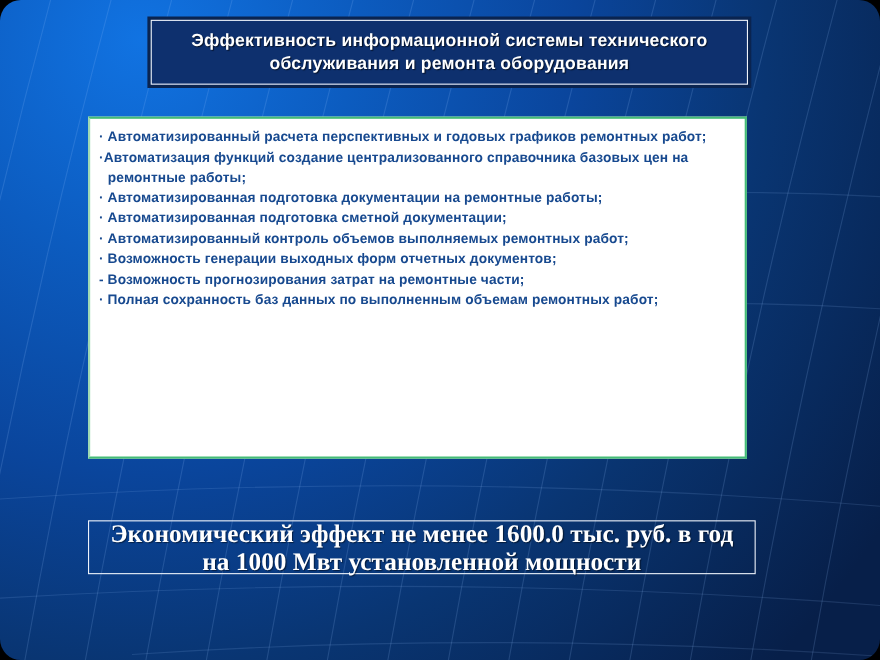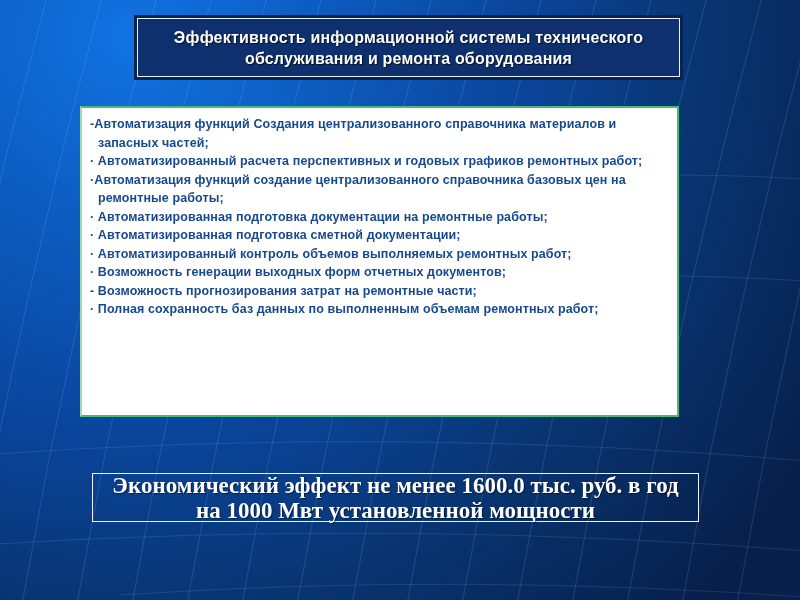--- a/index.html
+++ b/index.html
@@ -8,20 +8,21 @@
     width:800px;height:600px;
     overflow:hidden;
     font-family:"Liberation Sans",sans-serif;
     background:
       radial-gradient(circle at 16% 6%,
         var(--bg-top,#1173e2) 0%,
         #0c5cc0 22%,
         #0a459c 45%,
         #093572 65%,
         var(--bg-deep,#071f49) 92%);
+    border-radius: 19px;
   }
   .bg-grid{position:absolute;left:0;top:0;width:800px;height:600px;}
 
   
   .title-rim{
     position:absolute;left:134px;top:15px;width:549px;height:65px;
     background:var(--title-rim,#0a2450);
     box-sizing:border-box;padding:3px;
   }
   .title-inner{
@@ -51,21 +52,21 @@
   .feature-item{
     font-size:12.5px;line-height:18.5px;font-weight:bold;
     color:var(--content-text,#17498f);
     white-space:pre-line;
     padding-left:8px;text-indent:-8px;
     letter-spacing:.1px;
   }
 
   
   .footer-box{
-    position:absolute;left:92px;top:473px;width:607px;height:49px;
+    position:absolute;left:80px;top:473px;width:607px;height:49px;
     box-sizing:border-box;
     border:1px solid var(--box-white,#eef3fb);
     display:flex;align-items:center;justify-content:center;
     overflow:visible;
   }
   .footer-box .footer-text{
     font-family:"Liberation Serif",serif;
     font-size:23px;line-height:25px;font-weight:bold;
     color:#ffffff;text-align:center;
     white-space:pre;
@@ -107,21 +108,20 @@
 
   <div class="title-rim">
     <div class="title-inner">
       <h1>Эффективность информационной системы технического
 обслуживания и ремонта оборудования</h1>
     </div>
   </div>
 
   <div class="content-box">
     <div>
-        <div class="feature-item">-Автоматизация функций Создания централизованного справочника материалов и запасных частей;</div>
         <div class="feature-item">· Автоматизированный расчета перспективных и годовых графиков ремонтных работ;</div>
         <div class="feature-item">·Автоматизация функций создание централизованного справочника базовых цен на ремонтные работы;</div>
         <div class="feature-item">· Автоматизированная подготовка документации на ремонтные работы;</div>
         <div class="feature-item">· Автоматизированная подготовка сметной документации;</div>
         <div class="feature-item">· Автоматизированный контроль объемов выполняемых ремонтных работ;</div>
         <div class="feature-item">· Возможность генерации выходных форм отчетных документов;</div>
         <div class="feature-item">- Возможность прогнозирования затрат на ремонтные части;</div>
         <div class="feature-item">· Полная сохранность баз данных по выполненным объемам ремонтных работ;</div>
       </div>
   </div>

